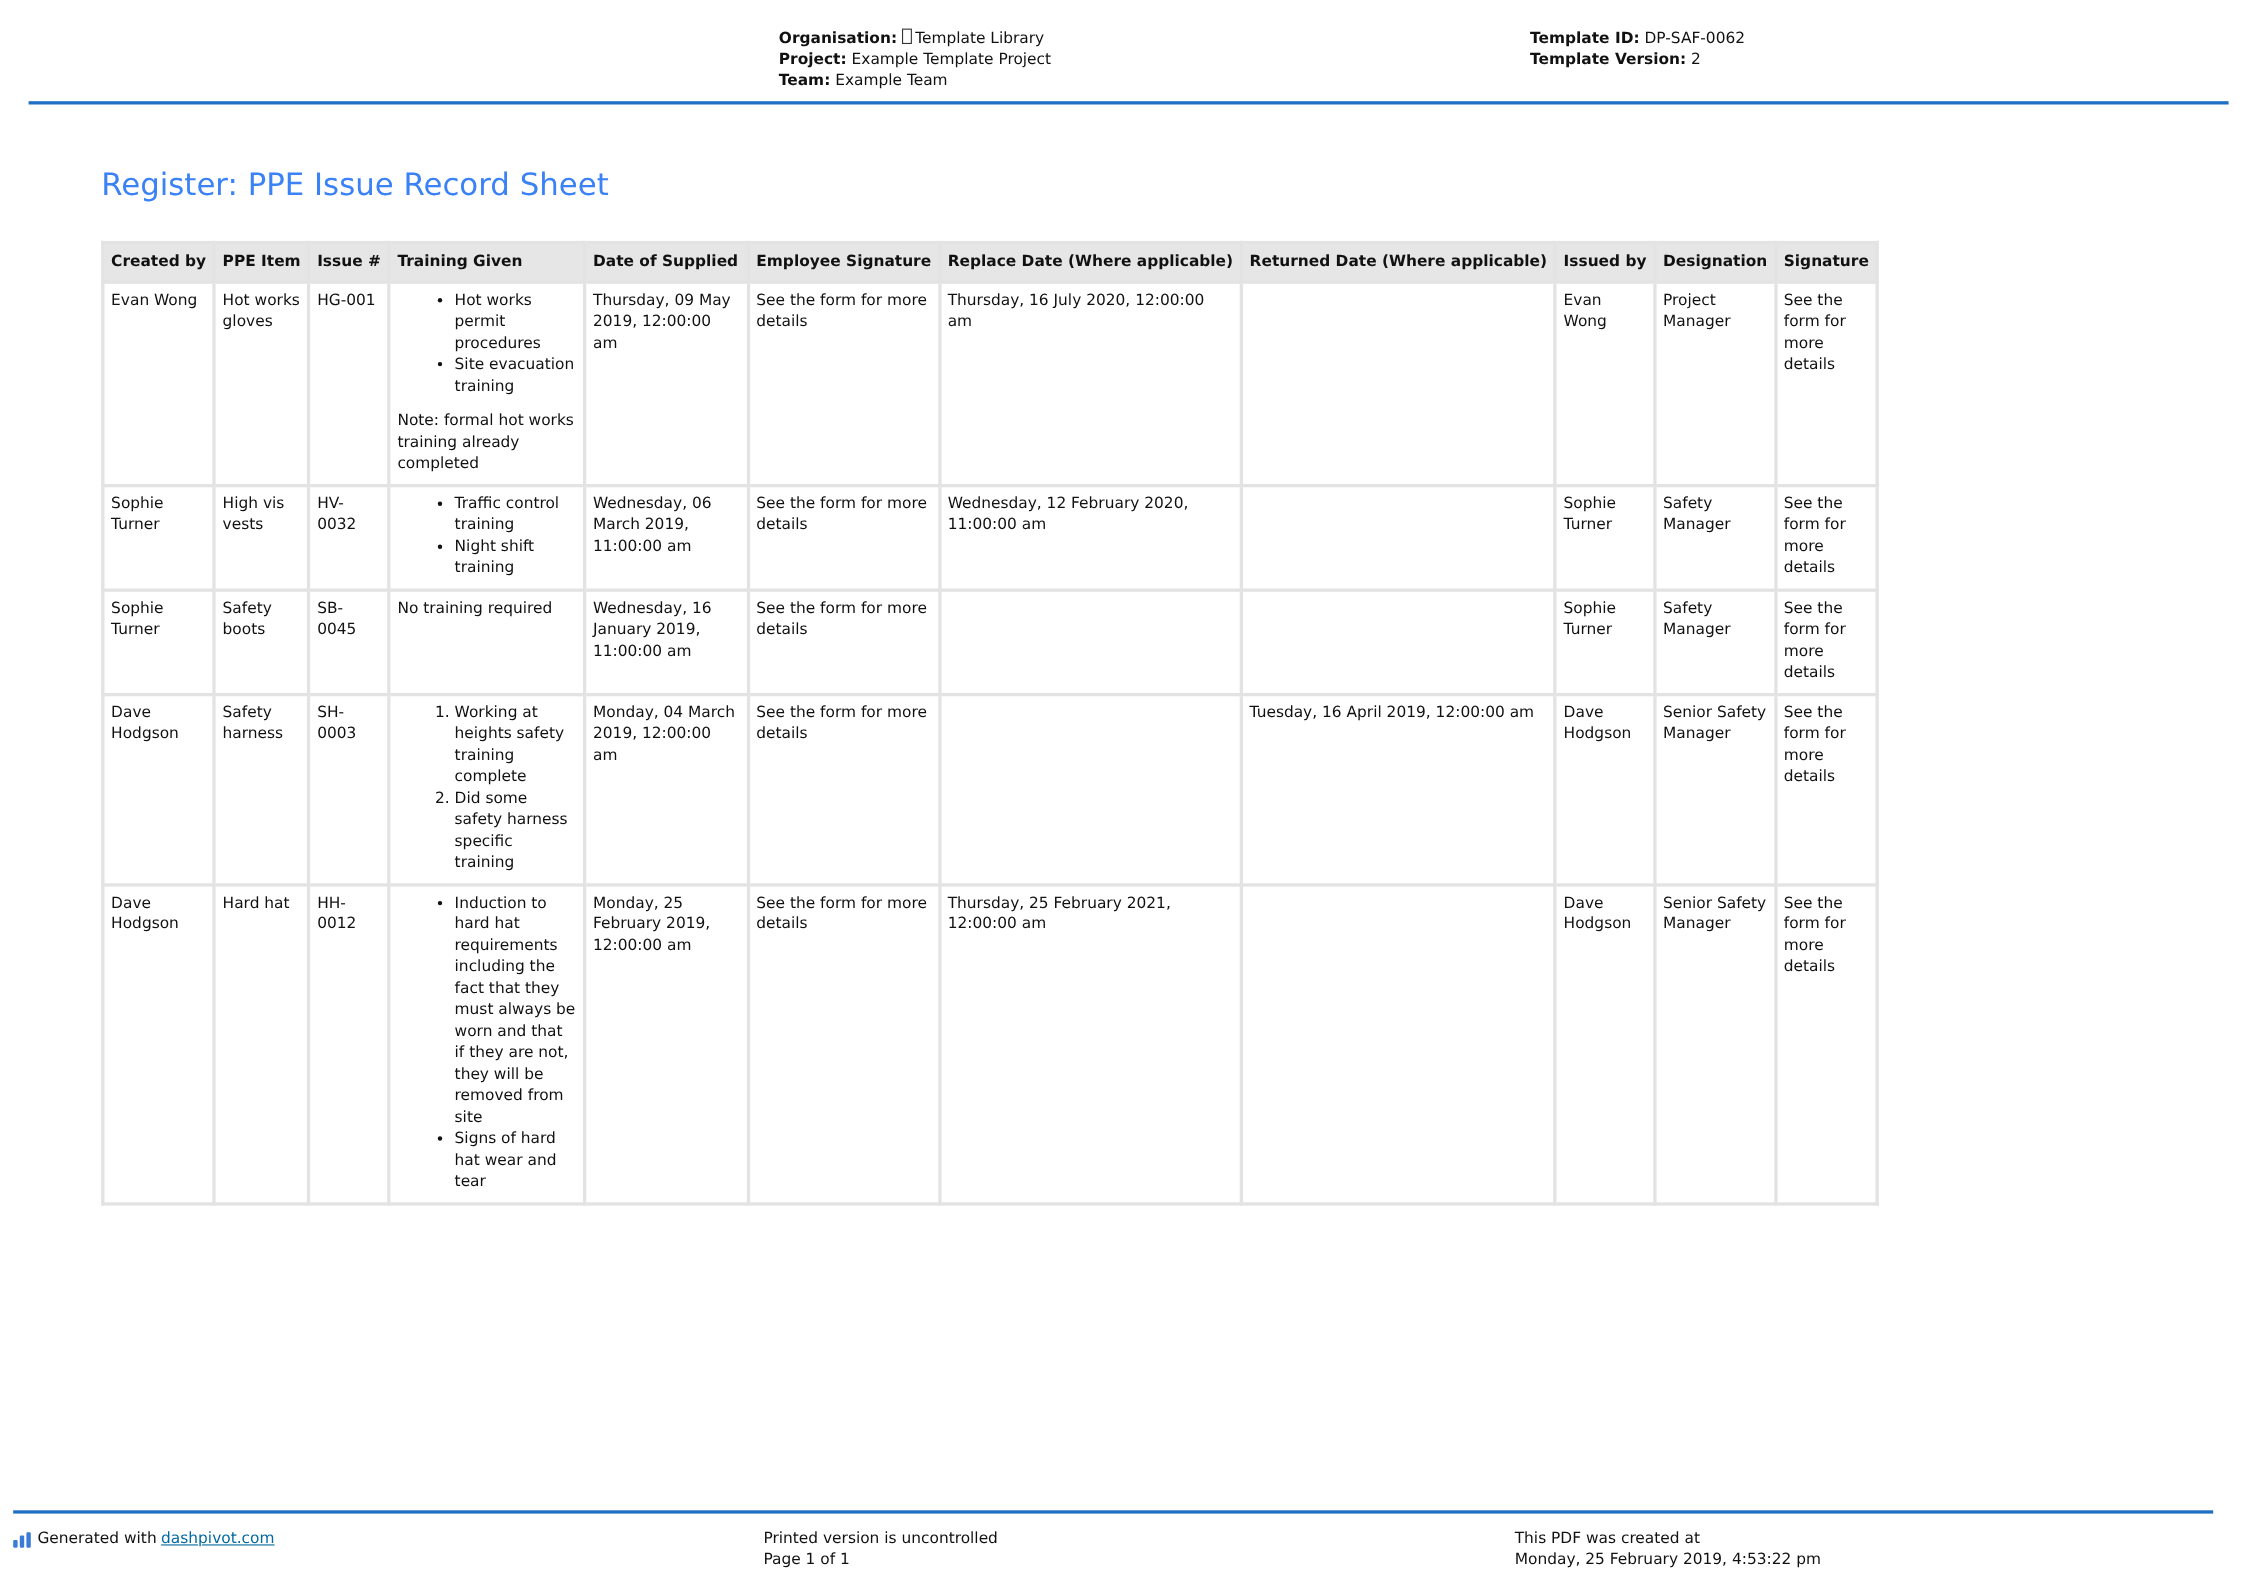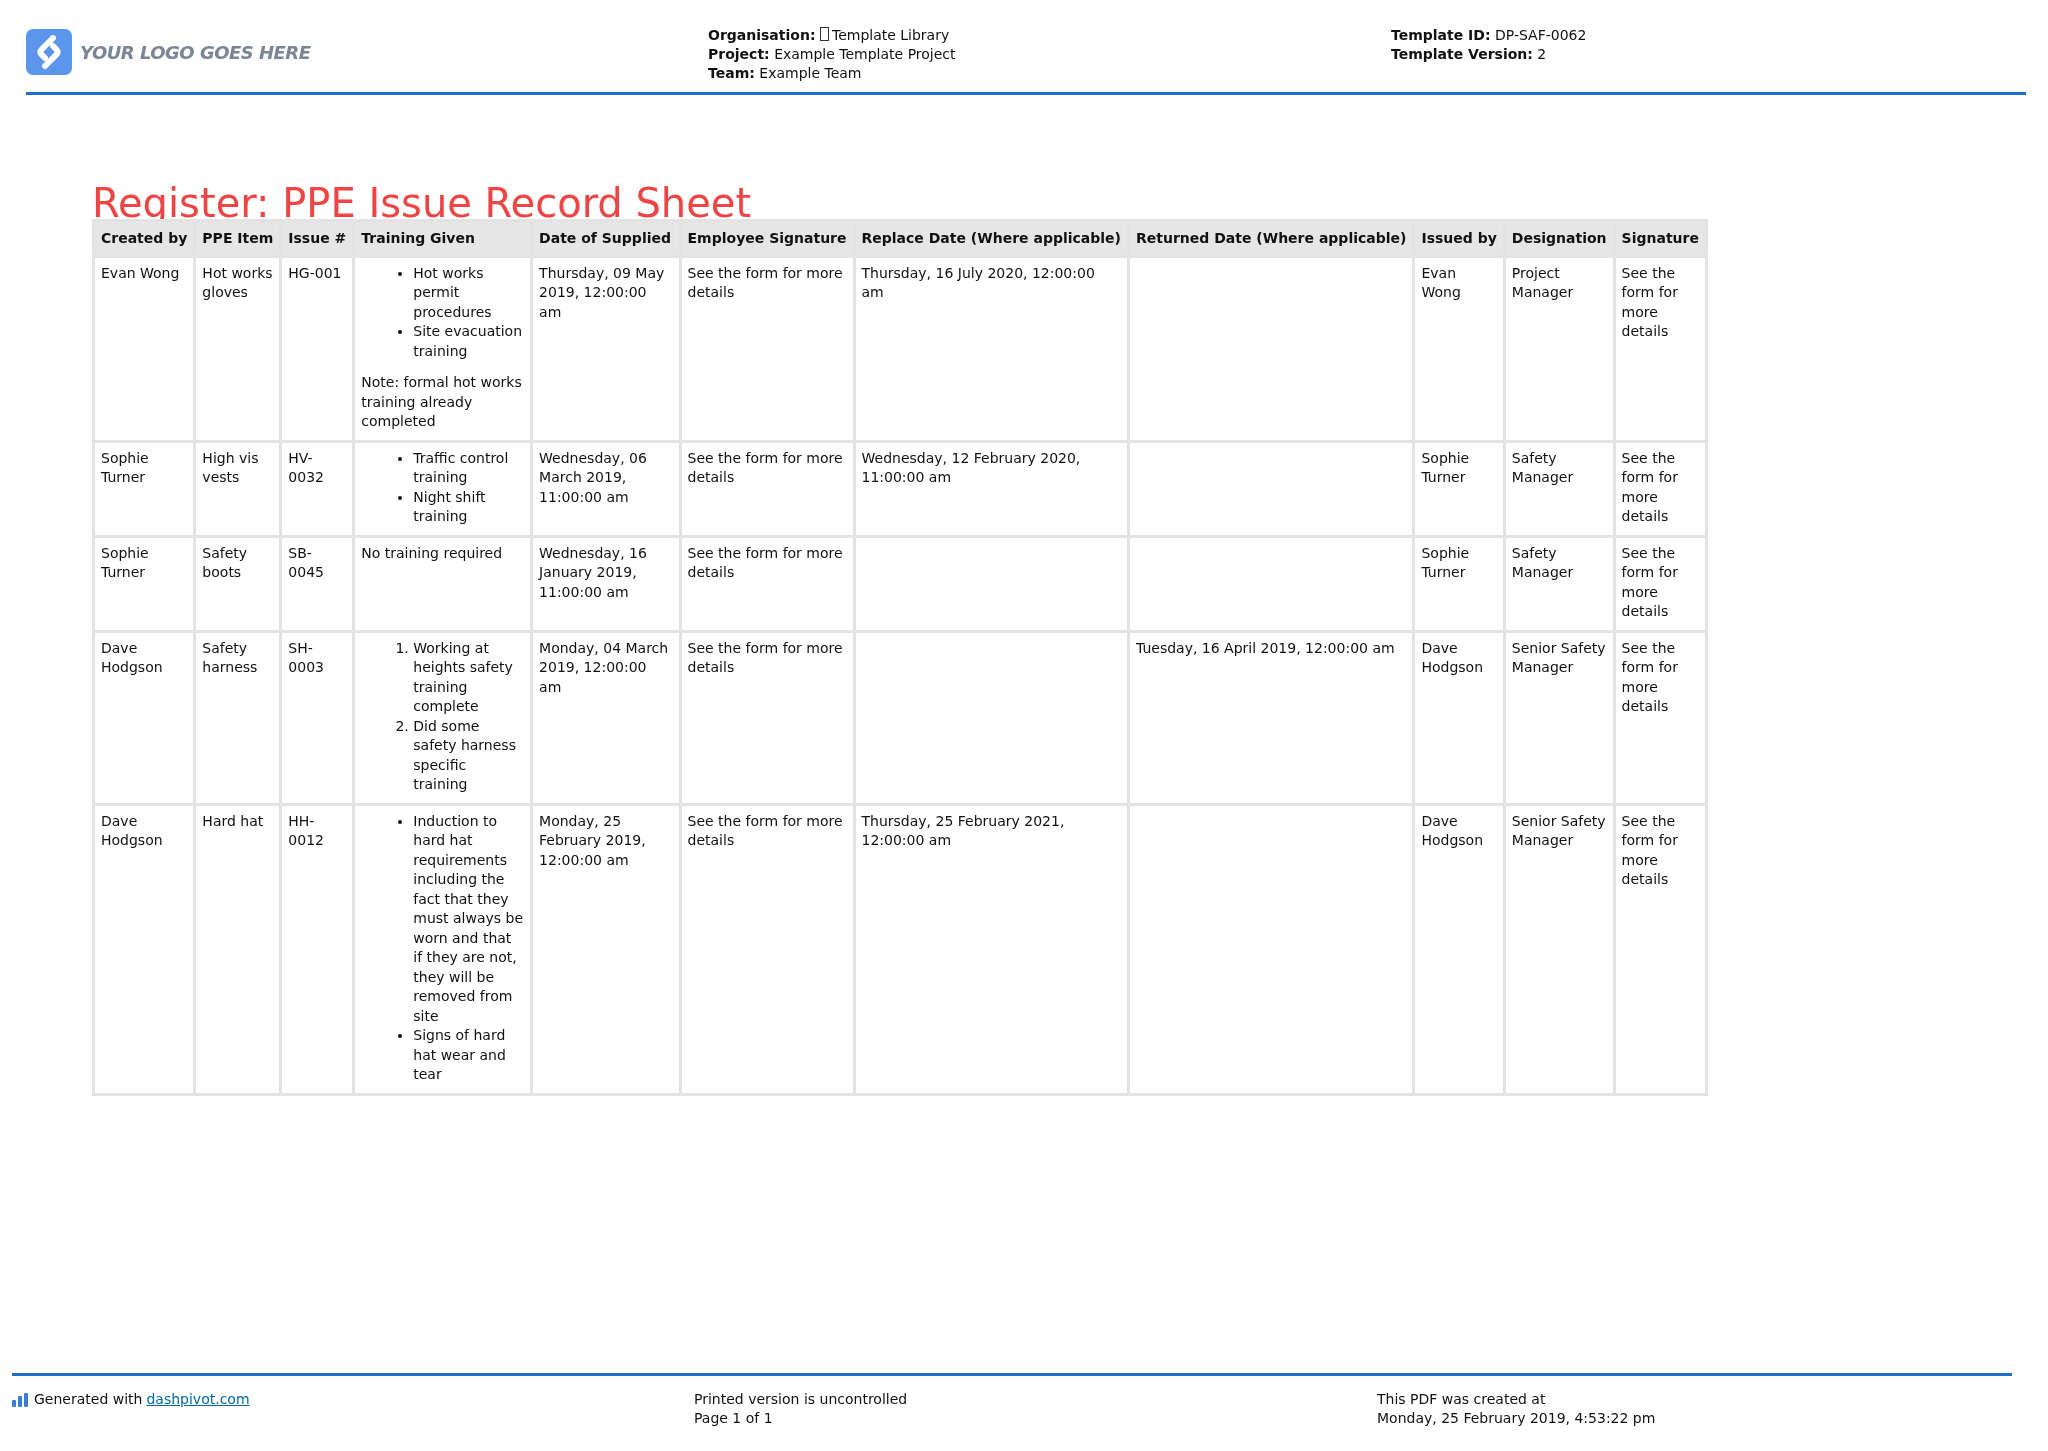--- a/index.html
+++ b/index.html
@@ -25,22 +25,22 @@
     .meta-col.mid { left: 682px; }
     .meta-col.right { left: 1365px; }
     .meta-row b { font-weight: bold; }
     .org-icon {
       display: inline-block; width: 7px; height: 12px; border: 1px solid #333;
       vertical-align: -1px; margin-right: 3px;
     }
 
     
     .page-title {
-      position: absolute; left: 92px; top: 180px; margin: 0;
-      font-size: 40px; font-weight: normal; color: #ef4444;
+      position: absolute; left: 92px; top: 151px; margin: 0;
+      font-size: 28px; font-weight: normal; color: #3b82f6;
     }
 
     
     .register {
       position: absolute; left: 92px; top: 219px; width: 1616px;
       border-collapse: collapse; font-size: 14px; line-height: 19.5px;
     }
     .register th, .register td {
       border: 3px solid #e3e3e3; vertical-align: top; text-align: left;
       padding: 6px 6px 8px 6px;
@@ -81,29 +81,20 @@
     .footer-left a { color: #0369a1; text-decoration: underline; margin-left: 4px; }
     .footer-mid { position: absolute; left: 682px; top: 14px; }
     .footer-right { position: absolute; left: 1365px; top: 14px; }
     .bars { display: inline-flex; align-items: flex-end; gap: 2px; margin-right: 6px; height: 14px; }
     .bars span { display: block; width: 4px; background: #3a7bd5; border-radius: 1px; }
   </style>
 </head>
 <body>
 
 <div class="page-header">
-  <div class="logo">
-    <div class="logo-mark">
-      <svg width="30" height="34" viewBox="0 0 30 34">
-        <path d="M19 3 L8 14 Q5 17 8 20 L11 23" stroke="#fff" stroke-width="6" fill="none" stroke-linecap="round"></path>
-        <path d="M11 31 L22 20 Q25 17 22 14 L19 11" stroke="#fff" stroke-width="6" fill="none" stroke-linecap="round"></path>
-      </svg>
-    </div>
-    <span class="logo-text">YOUR LOGO GOES HERE</span>
-  </div>
 
   <div class="meta-col mid">
     <div class="meta-row">
       <b>Organisation:</b>
       <span class="org-icon"></span><span>Template Library</span>
     </div>
     <div class="meta-row">
       <b>Project:</b>
       <span>Example Template Project</span>
     </div>

